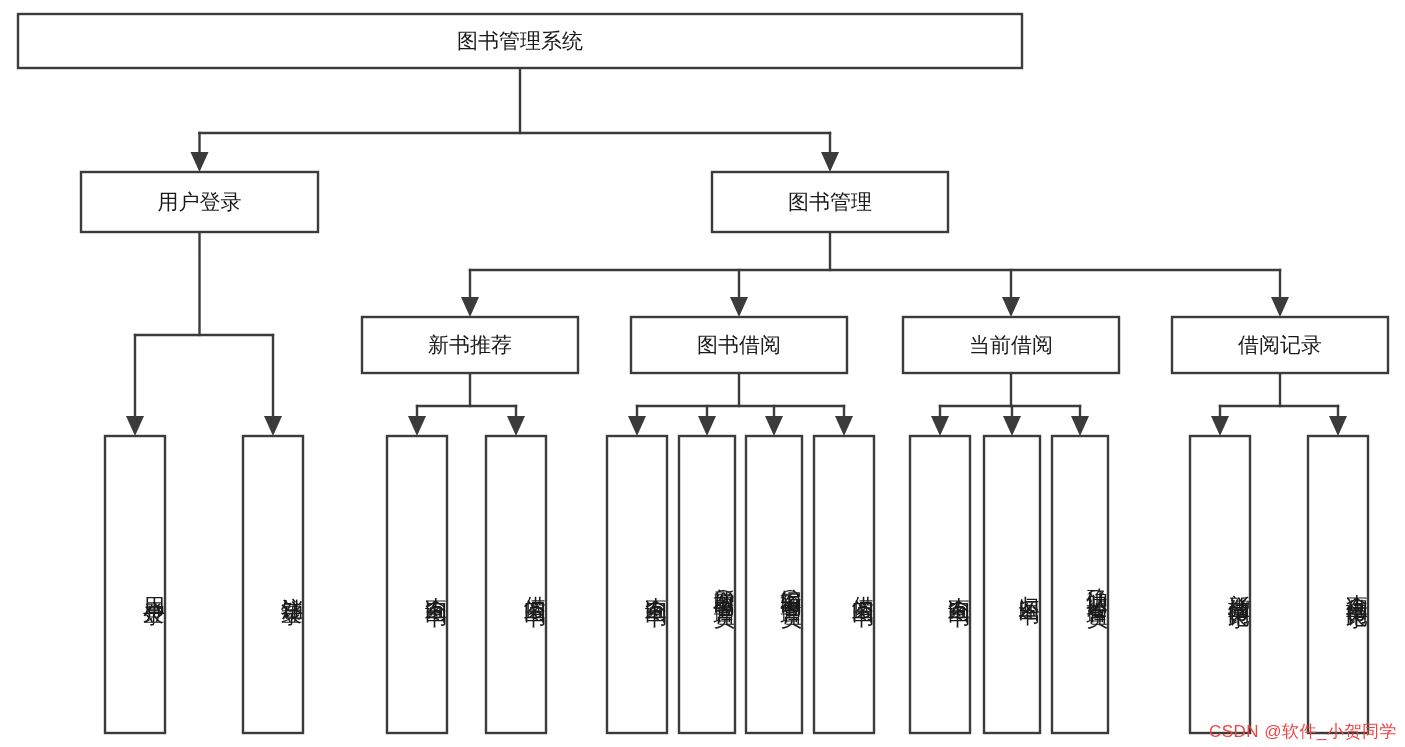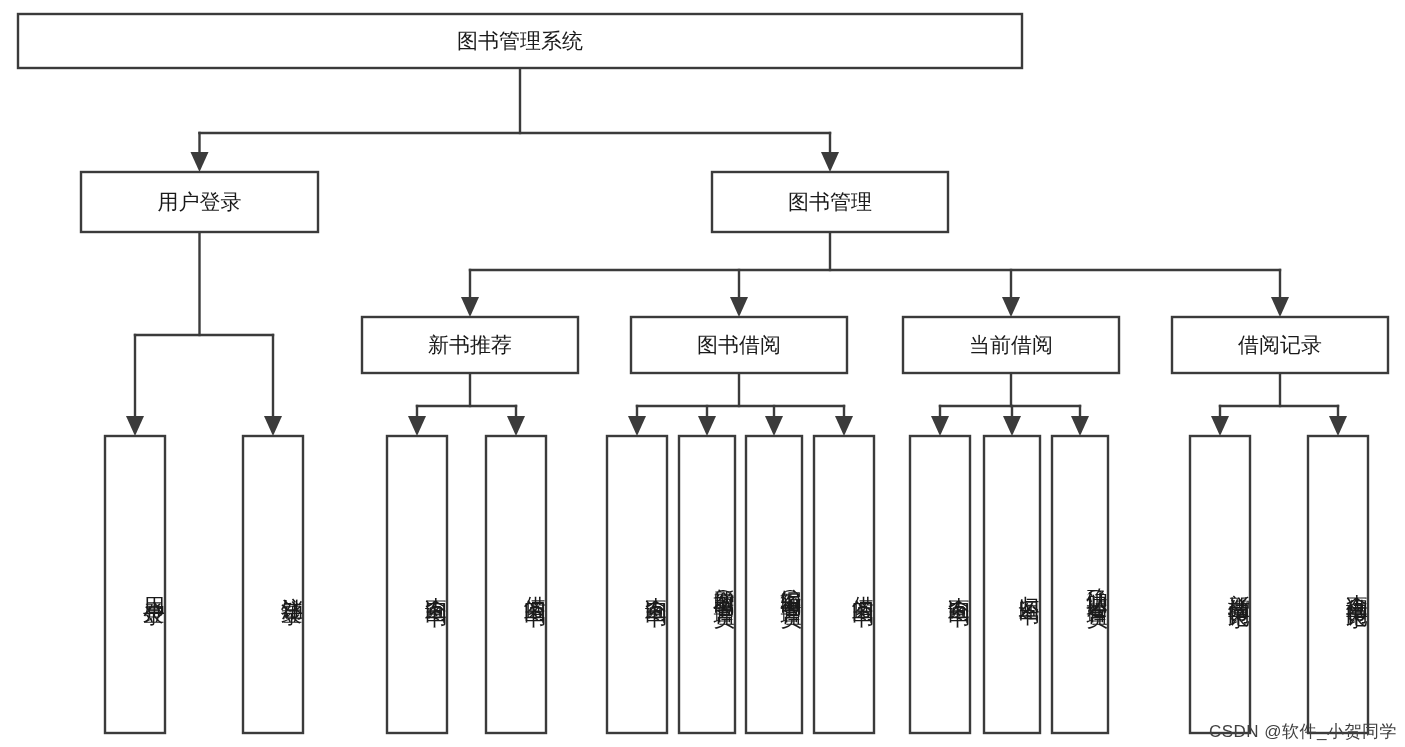--- a/index.html
+++ b/index.html
@@ -60,21 +60,21 @@
     white-space: nowrap;
     text-align: center;
     pointer-events: none;
   }
   .watermark {
     position: absolute;
     right: 8px;
     bottom: 4px;
     font-family: "Liberation Sans", "DejaVu Sans", sans-serif;
     font-size: 17px;
-    color: #404040;
+    color: #ef4444;
     letter-spacing: 0.5px;
     white-space: nowrap;
   }
 </style>
 </head>
 <body>
 
 <div id="diagram-root">
 
   <svg id="flow" viewBox="0 0 1405 747">

